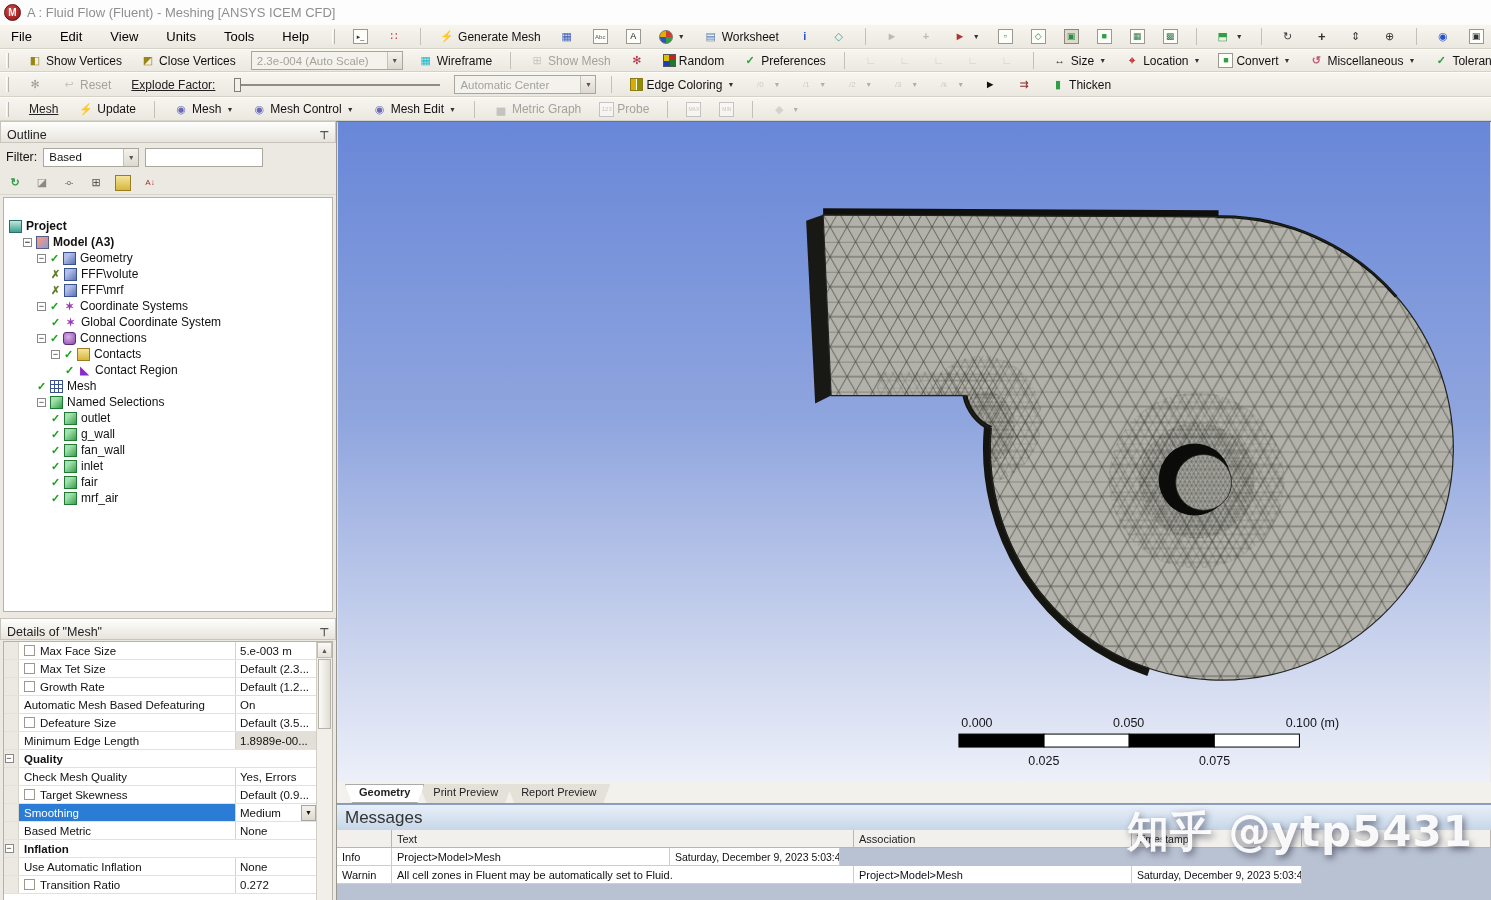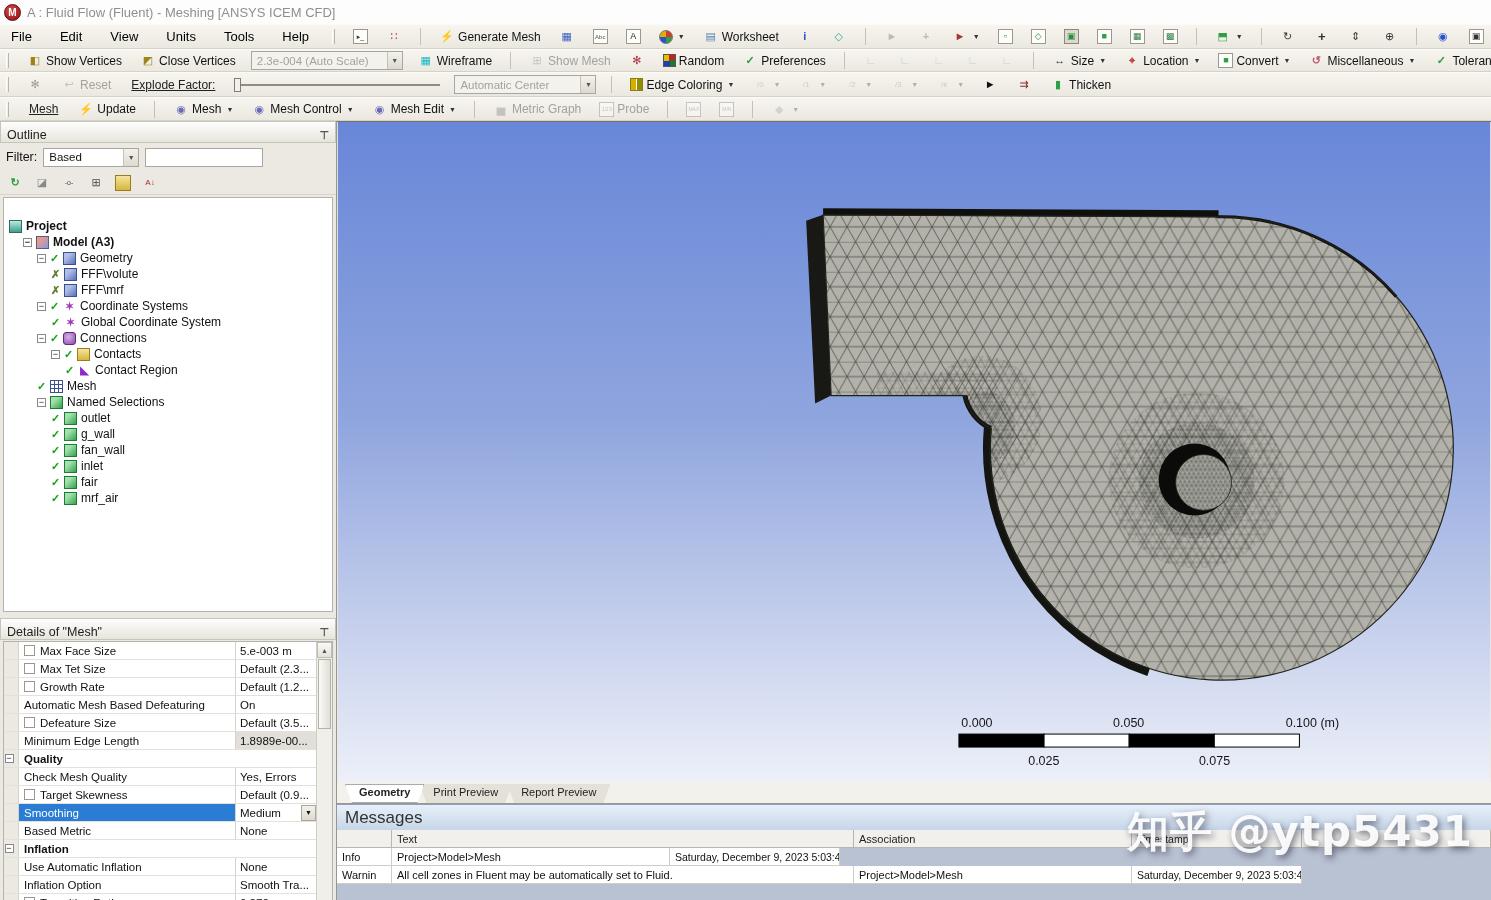--- a/index.html
+++ b/index.html
@@ -647,29 +647,20 @@
                 <span>Inflation</span>
               </span>
             </div>
             <div class="drow">
               <span class="dgut"></span>
               <span class="dlabel">
                 <span>Use Automatic Inflation</span>
               </span>
               <span class="dvalue">
                 <span>None</span>
-              </span>
-            </div>
-            <div class="drow">
-              <span class="dgut"></span>
-              <span class="dlabel">
-                <span>Inflation Option</span>
-              </span>
-              <span class="dvalue">
-                <span>Smooth Tra...</span>
               </span>
             </div>
             <div class="drow">
               <span class="dgut"></span>
               <span class="dlabel">
                 <span class="cb"></span>
                 <span>Transition Ratio</span>
               </span>
               <span class="dvalue">
                 <span>0.272</span>

